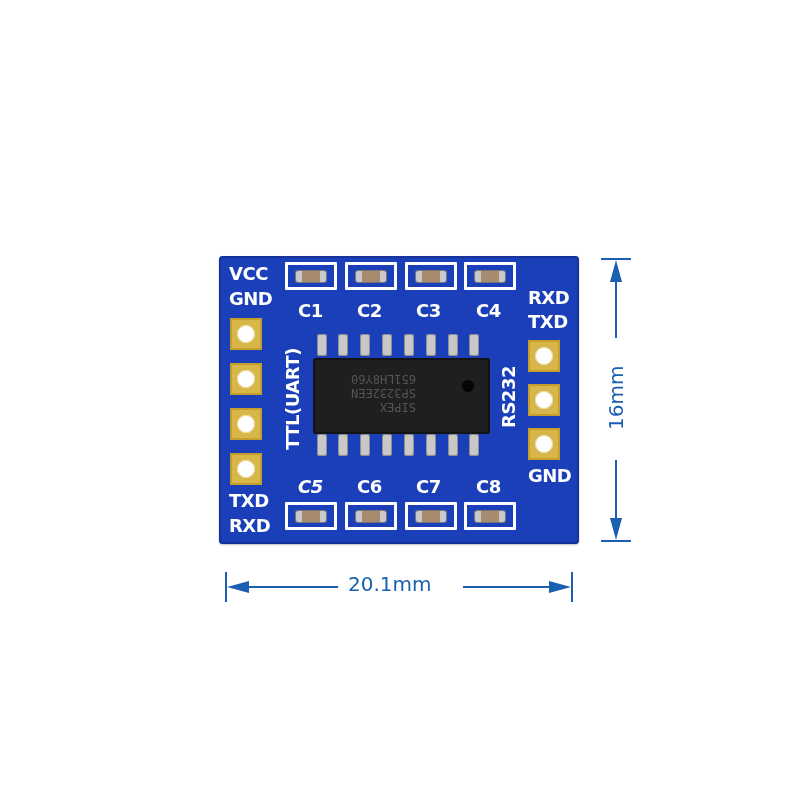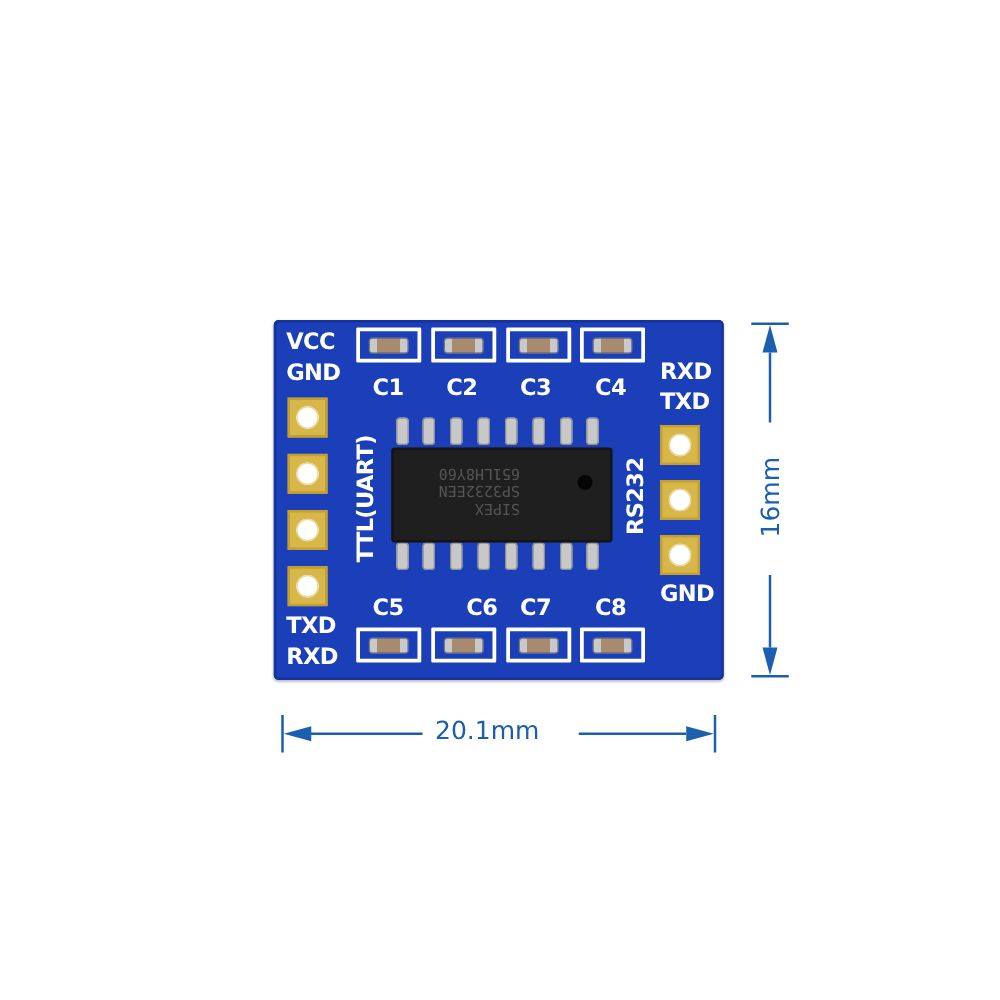--- a/index.html
+++ b/index.html
@@ -130,22 +130,22 @@
     <div class="hole"></div>
   </div>
 <div class="pad" style="left:528px;top:428px;">
     <div class="hole"></div>
   </div>
 
 <div class="silk" style="left:528px;top:467px;">GND</div>
 
 <div class="silk vert-text" style="left:474px;top:388px;width:70px;text-align:center;">RS232</div>
 
-<div class="silk" style="left:298px;top:478px;">C5</div>
-<div class="silk" style="left:357px;top:478px;margin-left:16px;">C6</div>
+<div class="silk" style="left:298px;top:478px;font-style:italic;">C5</div>
+<div class="silk" style="left:357px;top:478px;">C6</div>
 <div class="silk" style="left:416px;top:478px;">C7</div>
 <div class="silk" style="left:476px;top:478px;">C8</div>
 
 <div class="cap-frame" style="left:285px;top:502px;">
     <div class="cap"></div>
   </div>
 <div class="cap-frame" style="left:345px;top:502px;">
     <div class="cap"></div>
   </div>
 <div class="cap-frame" style="left:405px;top:502px;">

